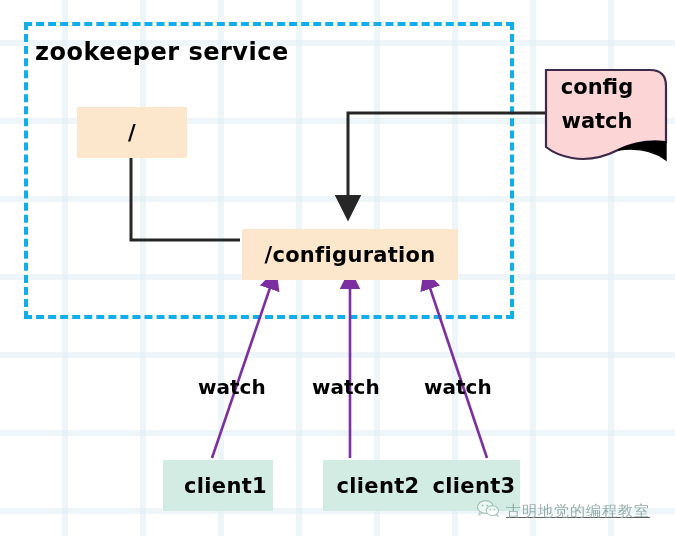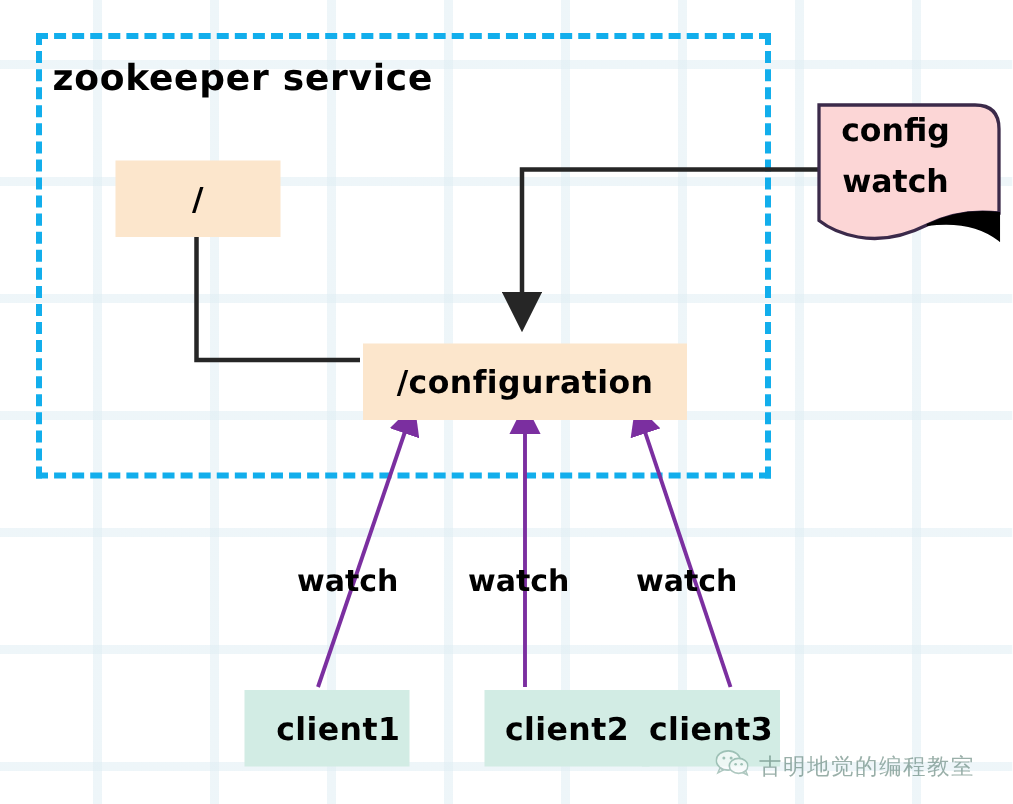--- a/index.html
+++ b/index.html
@@ -118,20 +118,21 @@
   #watch-3 { left: 424px; top: 375px; }
 
   #watermark {
     position: absolute;
     left: 477px;
     top: 500px;
     display: flex;
     align-items: center;
     gap: 7px;
     opacity: 0.62;
+    text-decoration: underline;
   }
   #watermark .wm-text {
     font-size: 15px;
     color: #5c7f74;
     letter-spacing: 1px;
     white-space: nowrap;
   }
 </style>
 </head>
 <body>

